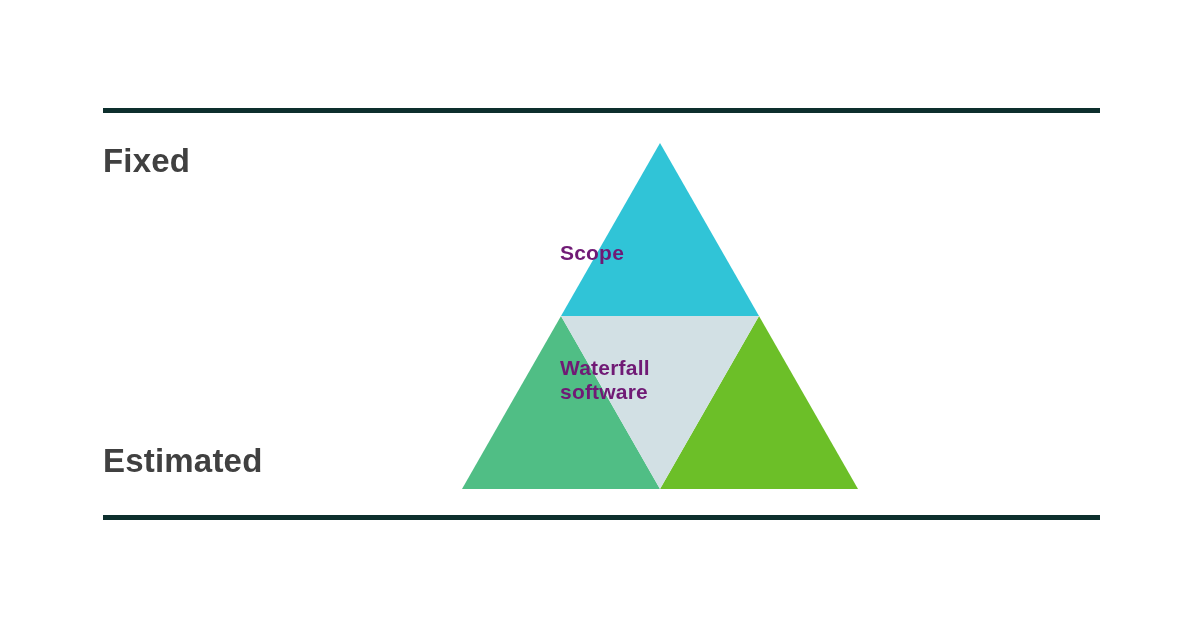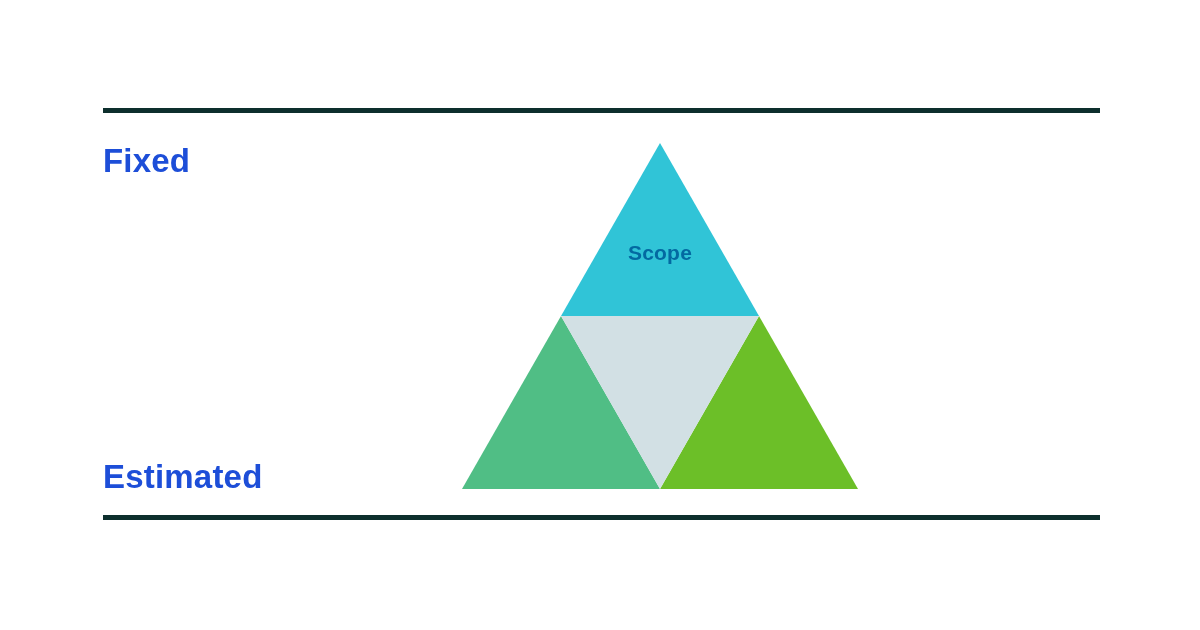--- a/index.html
+++ b/index.html
@@ -23,40 +23,39 @@
     background: #0d2f2d;
   }
   .rule-top { top: 108px; }
   .rule-bottom { top: 515px; }
   .section-label {
     position: absolute;
     left: 103px;
     font-size: 33px;
     line-height: 34px;
     font-weight: 700;
-    color: #1d4ed8;
+    color: #404040;
     letter-spacing: 0.2px;
   }
   .section-label.fixed { top: 144px; }
-  .section-label.estimated { top: 460px; }
+  .section-label.estimated { top: 444px; }
   .triangle-svg {
     position: absolute;
     left: 462px;
     top: 143px;
     width: 396px;
     height: 346px;
     display: block;
   }
   .tri-label {
     position: absolute;
     width: 200px;
-    text-align: center;
     font-size: 21px;
     font-weight: 700;
-    color: #0369a1;
+    color: #701a75;
     line-height: 24px;
     letter-spacing: 0.2px;
   }
   .tri-label.scope     { left: 560px; top: 241px; }
   .tri-label.center    { left: 560px; top: 356px; white-space: pre-line; }
   .tri-label.resources { left: 461px; top: 439px; }
   .tri-label.time      { left: 659px; top: 439px; }
 </style>
 </head>
 <body>
@@ -69,20 +68,22 @@
 
   <svg class="triangle-svg" viewBox="0 0 396 346" xmlns="http://www.w3.org/2000/svg" aria-hidden="true">
     <polygon points="198,0 99,173 297,173" fill="#30c4d7"></polygon>
     <polygon points="99,173 0,346 198,346" fill="#50be85"></polygon>
     <polygon points="297,173 198,346 396,346" fill="#6cbf28"></polygon>
     <polygon points="99,173 297,173 198,346" fill="#d2e0e4"></polygon>
   </svg>
 
   <div class="tri-label scope">Scope</div>
 
+  <div class="tri-label center">Waterfall
+software</div>
 
 
 
   <div class="section-label estimated">Estimated</div>
 
   <div class="rule rule-bottom"></div>
 
 </div>
 
 </body></html>

